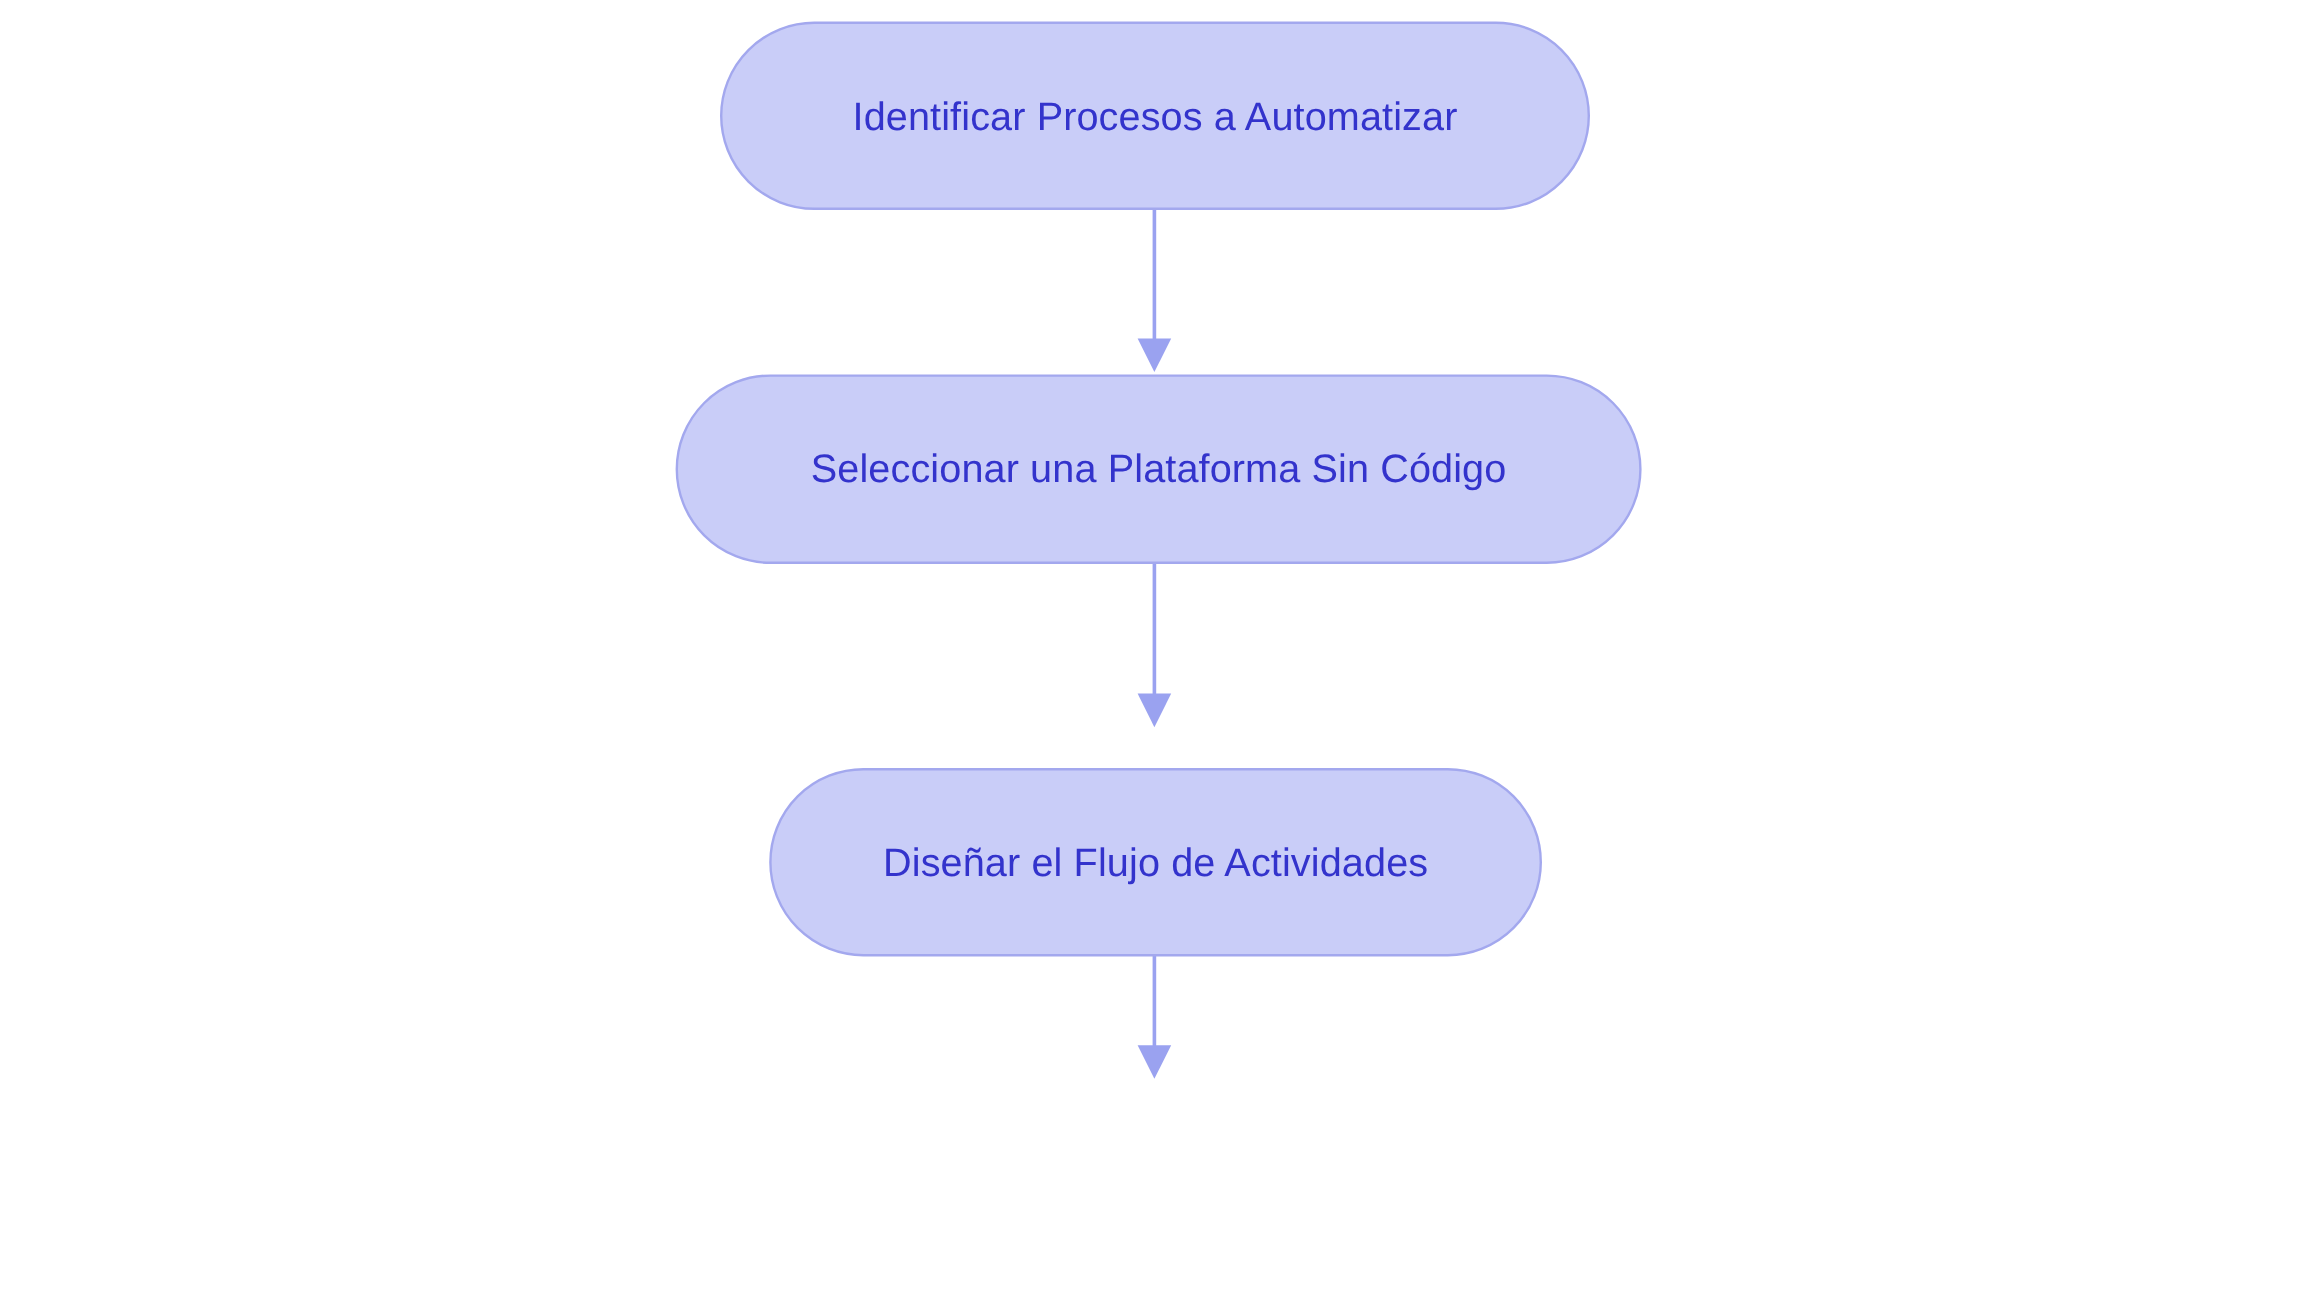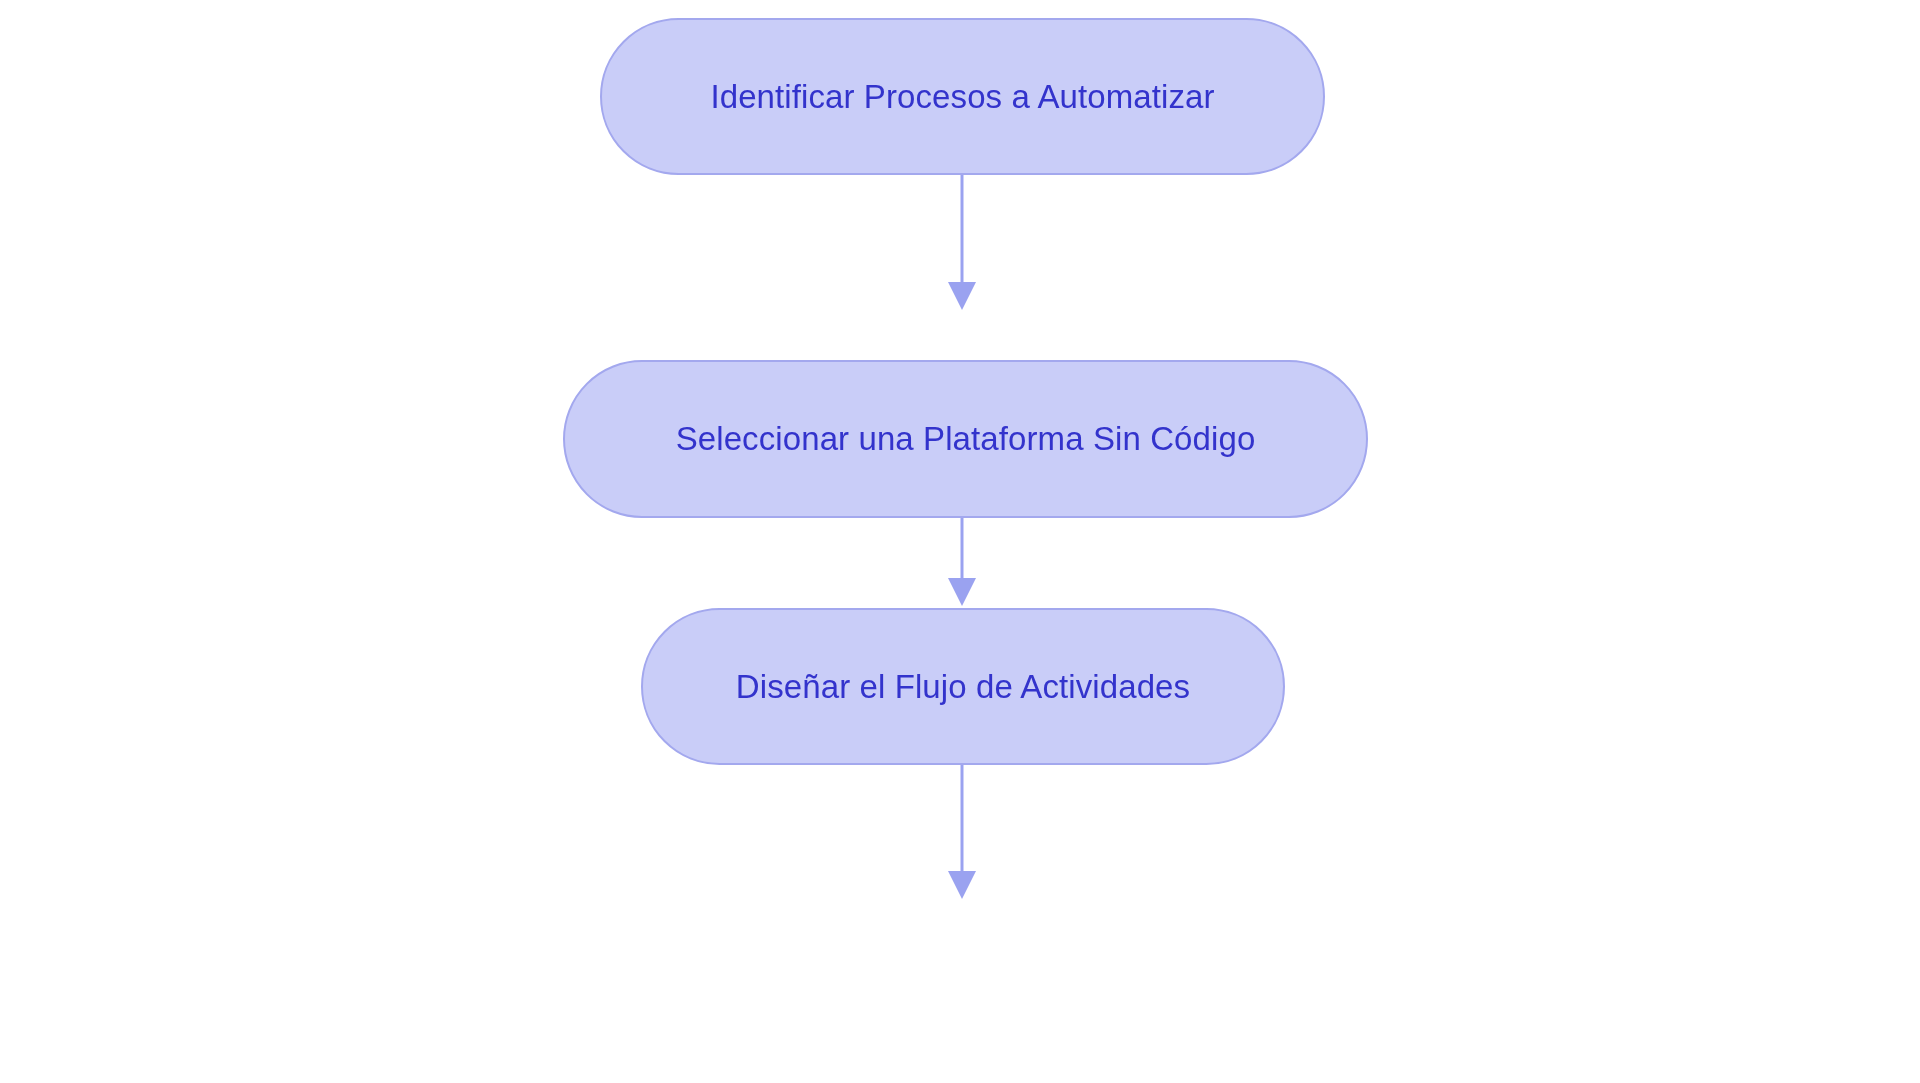--- a/index.html
+++ b/index.html
@@ -39,22 +39,22 @@
     color: #3333cc;
     font-size: 33px;
     font-weight: 400;
     line-height: 1.15;
     letter-spacing: 0.1px;
     white-space: nowrap;
     font-family: "Liberation Sans", "DejaVu Sans", sans-serif;
   }
 
   #node-1 { left: 600px; top: 18px;  width: 725px; height: 157px; }
-  #node-2 { left: 563px; top: 312px; width: 805px; height: 158px; margin-top: 48px; }
-  #node-3 { left: 641px; top: 608px; width: 644px; height: 157px; }
+  #node-2 { left: 563px; top: 312px; width: 805px; height: 158px; }
+  #node-3 { left: 641px; top: 640px; width: 644px; height: 157px; }
   #node-4 { left: 764px; top: 901px; width: 400px; height: 157px; }
 
   
   .connector {
     position: absolute;
     left: 0;
     top: 0;
     width: 1920px;
     height: 1083px;
     pointer-events: none;

